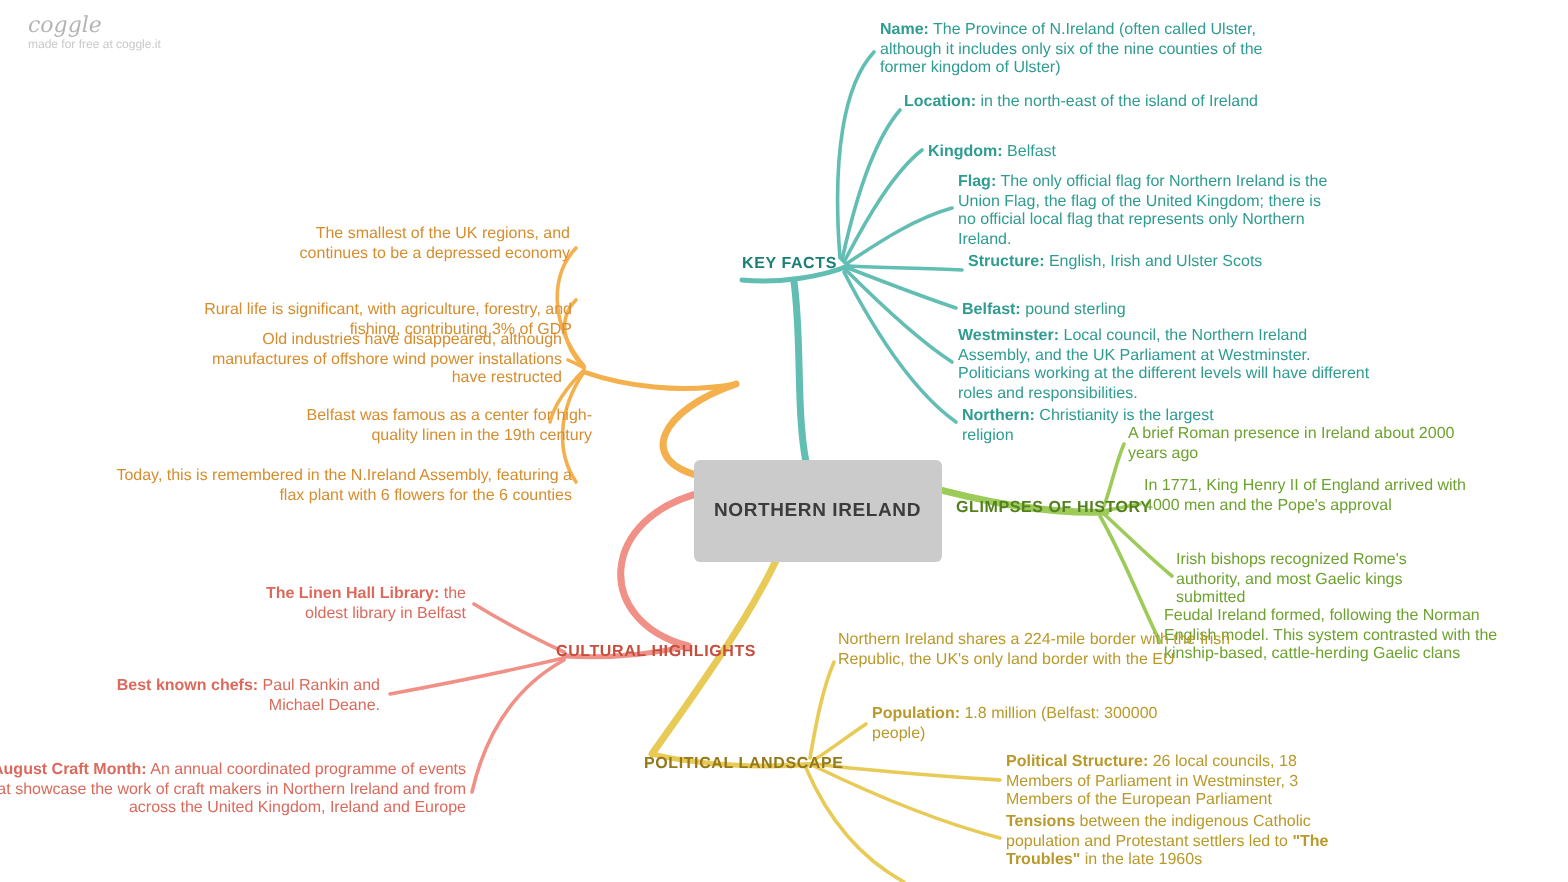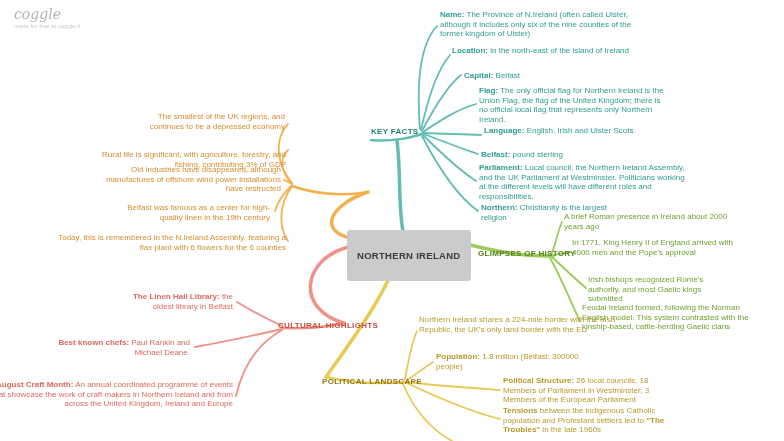--- a/index.html
+++ b/index.html
@@ -8,21 +8,21 @@
   .canvas { position:relative; width:784px; height:441px; background:#ffffff; overflow:hidden; }
   .links { position:absolute; left:0; top:0; }
   .item { position:absolute; font-size:8px; line-height:9.6px; letter-spacing:0; }
   .item .b { font-weight:bold;text-align:center; }
   .ralign { text-align:right; }
   .blabel { position:absolute; font-size:8px; font-weight:bold; letter-spacing:0.3px; }
   .blabel.center-text { text-align:center; }
   .center-node { position:absolute; left:347px; top:230px; font-size:9.5px; font-weight:bold;
                  padding:20px 10px; border-radius:3px; letter-spacing:0.3px; }
   .logo { position:absolute; left:14px; top:6px; }
-  .logo-name { font-size:14px; color:#b4b4b4; font-family:"DejaVu Serif",serif; font-style:italic; }
+  .logo-name { font-size:11px; color:#b4b4b4; font-family:"DejaVu Serif",serif; font-style:italic; }
   .logo-tag { font-size:6px; color:#c9c9c9; margin-top:1px; }
 </style>
 </head>
 <body>
 
 <div class="canvas">
 
   <svg class="links" width="784" height="441" viewBox="0 0 784 441">
 
     <g fill="none" stroke-linecap="round" stroke="#62bdb2">
@@ -78,31 +78,31 @@
   <div class="logo">
     <div class="logo-name">coggle</div>
     <div class="logo-tag">made for free at coggle.it</div>
   </div>
 
   <div class="center-node" style="color: rgb(60, 60, 60); background: rgb(203, 203, 203);">NORTHERN IRELAND</div>
 
   <div class="blabel" style="left: 371px; top: 127px; color: rgb(27, 127, 117);">KEY FACTS</div>
   <div class="item" style="left: 440px; top: 10px; width: 200px; color: rgb(47, 156, 145);"><span class="b">Name:</span><span> The Province of N.Ireland (often called Ulster, although it includes only six of the nine counties of the former kingdom of Ulster)</span></div>
   <div class="item" style="left: 452px; top: 46px; width: 192px; color: rgb(47, 156, 145);"><span class="b">Location:</span><span> in the north-east of the island of Ireland</span></div>
-  <div class="item" style="left: 464px; top: 71px; width: 120px; color: rgb(47, 156, 145);"><span class="b">Capital:</span><span> Belfast</span></div>
+  <div class="item" style="left: 464px; top: 71px; width: 120px; color: rgb(47, 156, 145);"><span class="b">Kingdom:</span><span> Belfast</span></div>
   <div class="item" style="left: 479px; top: 86px; width: 185px; color: rgb(47, 156, 145);"><span class="b">Flag:</span><span> The only official flag for Northern Ireland is the Union Flag, the flag of the United Kingdom; there is no official local flag that represents only Northern Ireland.</span></div>
-  <div class="item" style="left: 484px; top: 126px; width: 155px; color: rgb(47, 156, 145);"><span class="b">Language:</span><span> English, Irish and Ulster Scots</span></div>
+  <div class="item" style="left: 484px; top: 126px; width: 155px; color: rgb(47, 156, 145);"><span class="b">Structure:</span><span> English, Irish and Ulster Scots</span></div>
   <div class="item" style="left: 481px; top: 150px; width: 120px; color: rgb(47, 156, 145);"><span class="b">Belfast:</span><span> pound sterling</span></div>
-  <div class="item" style="left: 479px; top: 163px; width: 208px; color: rgb(47, 156, 145);"><span class="b">Parliament:</span><span> Local council, the Northern Ireland Assembly, and the UK Parliament at Westminster. Politicians working at the different levels will have different roles and responsibilities.</span></div>
+  <div class="item" style="left: 479px; top: 163px; width: 208px; color: rgb(47, 156, 145);"><span class="b">Westminster:</span><span> Local council, the Northern Ireland Assembly, and the UK Parliament at Westminster. Politicians working at the different levels will have different roles and responsibilities.</span></div>
   <div class="item" style="left: 481px; top: 203px; width: 150px; color: rgb(47, 156, 145);"><span class="b">Northern:</span><span> Christianity is the largest religion</span></div>
 
   <div class="item ralign" style="right: 499px; top: 112px; width: 160px; color: rgb(214, 141, 46);"><span>The smallest of the UK regions, and continues to be a depressed economy</span></div>
   <div class="item ralign" style="right: 498px; top: 140px; width: 196px; color: rgb(214, 141, 46); margin-top: 10px;"><span>Rural life is significant, with agriculture, forestry, and fishing, contributing 3% of GDP</span></div>
   <div class="item ralign" style="right: 503px; top: 165px; width: 185px; color: rgb(214, 141, 46);"><span>Old industries have disappeared, although manufactures of offshore wind power installations have restructed</span></div>
-  <div class="item ralign" style="right: 514px; top: 203px; width: 160px; color: rgb(214, 141, 46);"><span>Belfast was famous as a center for high-quality linen in the 19th century</span></div>
+  <div class="item ralign" style="right: 488px; top: 203px; width: 160px; color: rgb(214, 141, 46);"><span>Belfast was famous as a center for high-quality linen in the 19th century</span></div>
   <div class="item ralign" style="right: 498px; top: 233px; width: 230px; color: rgb(214, 141, 46);"><span>Today, this is remembered in the N.Ireland Assembly, featuring a flax plant with 6 flowers for the 6 counties</span></div>
 
   <div class="blabel" style="left: 478px; top: 249px; color: rgb(85, 128, 31);">GLIMPSES OF HISTORY</div>
   <div class="item" style="left: 564px; top: 212px; width: 175px; color: rgb(109, 162, 47);"><span>A brief Roman presence in Ireland about 2000 years ago</span></div>
   <div class="item" style="left: 572px; top: 238px; width: 162px; color: rgb(109, 162, 47);"><span>In 1771, King Henry II of England arrived with 4000 men and the Pope's approval</span></div>
   <div class="item" style="left: 582px; top: 303px; width: 180px; color: rgb(109, 162, 47);"><span>Feudal Ireland formed, following the Norman English model. This system contrasted with the kinship-based, cattle-herding Gaelic clans</span></div>
   <div class="item" style="left: 588px; top: 275px; width: 145px; color: rgb(109, 162, 47);"><span>Irish bishops recognized Rome's authority, and most Gaelic kings submitted</span></div>
 
   <div class="blabel" style="left: 278px; top: 321px; color: rgb(196, 79, 63);">CULTURAL HIGHLIGHTS</div>
   <div class="item ralign" style="right: 551px; top: 292px; width: 120px; color: rgb(220, 106, 92);"><span class="b">The Linen Hall Library:</span><span> the oldest library in Belfast</span></div>

